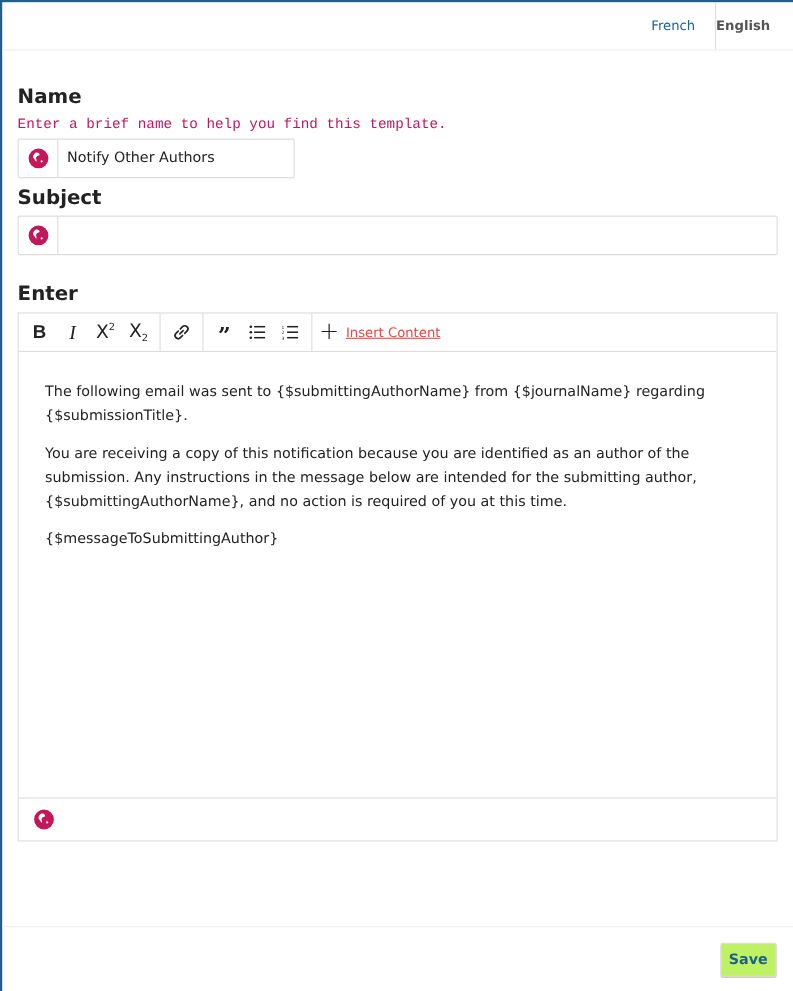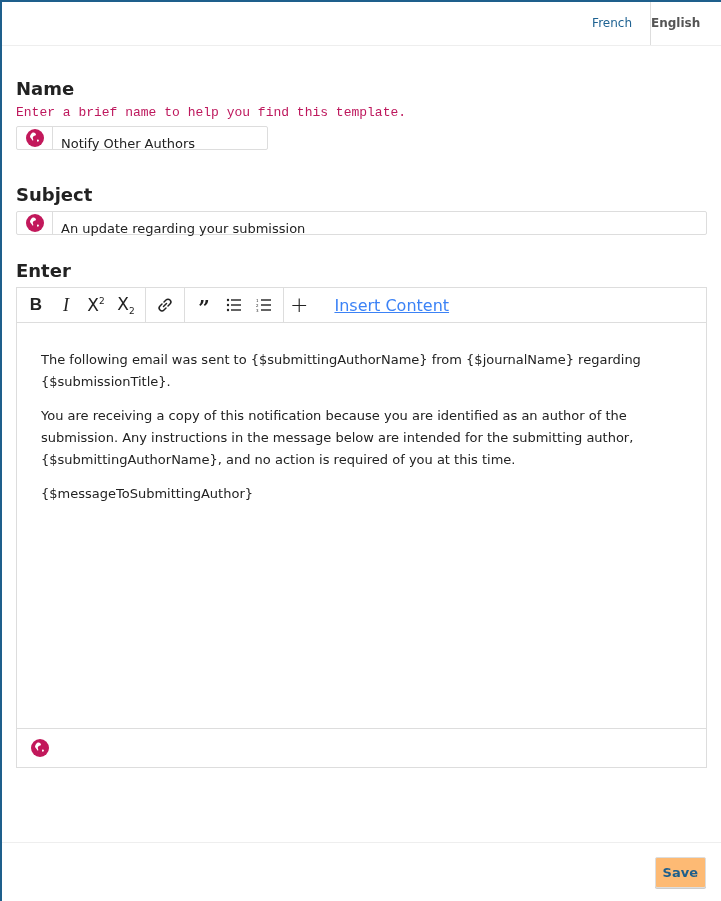--- a/index.html
+++ b/index.html
@@ -13,38 +13,38 @@
   .header { height: 43px; border-bottom: 1px solid #eee; position: relative; }
   .title { position: absolute; left: 14px; top: 12px; font-size: 15px; font-weight: bold; color: #222; }
   .close { position: absolute; right: 16px; top: 11px; font-size: 16px; font-weight: bold; color: #111; cursor: pointer; }
   .locale-bar { height: 44px; border-bottom: 1px solid #eee; position: relative; }
   .locale-tab { position: absolute; top: 0; height: 43px; line-height: 43px; font-size: 12px; cursor: pointer; }
   .locale-tab.french { right: 78px; color: #1e6292; padding: 0 12px; }
   .locale-tab.english { right: 0; width: 72px; text-align: left; color: #555; font-weight: bold; border-left: 1px solid #ddd; }
   .content { padding: 0 14px; }
   .label { font-size: 18px; font-weight: bold; color: #222; }
   .desc { font-size: 13px; color: #be185d; margin-top: 6px; font-family: Liberation Mono, monospace; }
-  .field { display: flex; border: 1px solid #ddd; border-radius: 2px; height: 24px; background: #fff; }
+  .field { display: flex; border: 1px solid #ddd; border-radius: 2px; height: 36px; background: #fff; }
   .field .glob { width: 36px; border-right: 1px solid #ddd; display: flex; align-items: center; justify-content: center; }
   .field .val { flex: 1; padding: 0 8px; font-size: 13px; line-height: 34px; color: #222; }
   .globe { width: 18px; height: 18px; border-radius: 50%; background: #c2185b; position: relative; }
   .globe svg { position: absolute; left: 0; top: 0; }
   .editor { border: 1px solid #ddd; margin-top: 6px; }
   .toolbar { height: 35px; border-bottom: 1px solid #ddd; display: flex; align-items: stretch; }
   .tgroup { display: flex; align-items: center; border-right: 1px solid #ddd; padding: 0 4px; }
   .tgroup:last-child { border-right: none; }
   .tbtn { width: 30px; height: 34px; display: flex; align-items: center; justify-content: center; cursor: pointer; color: #222; font-size: 16px; }
   .insert { display: flex; align-items: center; padding: 0 6px; cursor: pointer; }
   .insert .plus { font-size: 22px; font-weight: 300; margin-right: 6px; line-height: 1; }
-  .insert .lbl { font-size: 16px; color: #3b82f6; text-decoration: underline; margin-left: 20px; }
+  .insert .lbl { font-size: 12px; color: #ef4444; text-decoration: underline; }
   .body-area { height: 406px; padding: 26px 24px 0 24px; font-size: 13px; line-height: 22px; color: #222; border-bottom: 1px solid #ddd; }
   .body-area p { margin-bottom: 12px; }
   .editor-footer { height: 38px; display: flex; align-items: center; padding-left: 14px; }
   .footer { position: absolute; left: 0; right: 0; top: 840px; border-top: 1px solid #eee; height: 65px; }
-  .save { position: absolute; right: 16px; top: 14px; height: 31px; padding: 0 7px; border: 1px solid #ddd; border-radius: 2px; box-shadow: 0 1px 0 #ccc; font-size: 13px; font-weight: bold; color: #1e5f8c; background: #fdba74; line-height: 29px; cursor: pointer; font-family: "DejaVu Sans", sans-serif; }
+  .save { position: absolute; right: 16px; top: 14px; height: 31px; padding: 0 7px; border: 1px solid #ddd; border-radius: 2px; box-shadow: 0 1px 0 #ccc; font-size: 13px; font-weight: bold; color: #1e5f8c; background: #bef264; line-height: 29px; cursor: pointer; font-family: "DejaVu Sans", sans-serif; }
 </style>
 </head>
 <body>
 
 <div class="modal">
 
   <div class="locale-bar">
     <div class="locale-tab french">French</div>
     <div class="locale-tab english">English</div>
   </div>
@@ -59,31 +59,30 @@
           <div class="globe">
             <svg width="18" height="18" viewBox="0 0 18 18">
                 <path d="M6 4 C8 3,10 4,10 6 C9 7,8 6,7 8 C6 9,8 10,7 12 C6 11,5 9,4 8 C4 6,5 5,6 4 Z M11 11 C12 10,13 11,13 12 C12 13,11 13,11 12 Z" fill="#fff"></path>
               </svg>
           </div>
         </div>
         <div class="val">Notify Other Authors</div>
       </div>
     </div>
 
-    <div style="margin-top:34px;">
+    <div style="margin-top:7px;">
       <div class="label">Subject</div>
       <div class="field" style="width:691px; margin-top:6px;">
         <div class="glob">
           <div class="globe">
             <svg width="18" height="18" viewBox="0 0 18 18">
                 <path d="M6 4 C8 3,10 4,10 6 C9 7,8 6,7 8 C6 9,8 10,7 12 C6 11,5 9,4 8 C4 6,5 5,6 4 Z M11 11 C12 10,13 11,13 12 C12 13,11 13,11 12 Z" fill="#fff"></path>
               </svg>
           </div>
         </div>
-        <div class="val">An update regarding your submission</div>
       </div>
     </div>
 
     <div style="margin-top:25px;">
       <div class="label">Enter</div>
       <div class="editor" style="width:691px;">
         <div class="toolbar">
           <div class="tgroup">
             <div class="tbtn">
                 <span style="font-weight:bold;font-family:'Liberation Sans',sans-serif;font-size:17px;">B</span>

